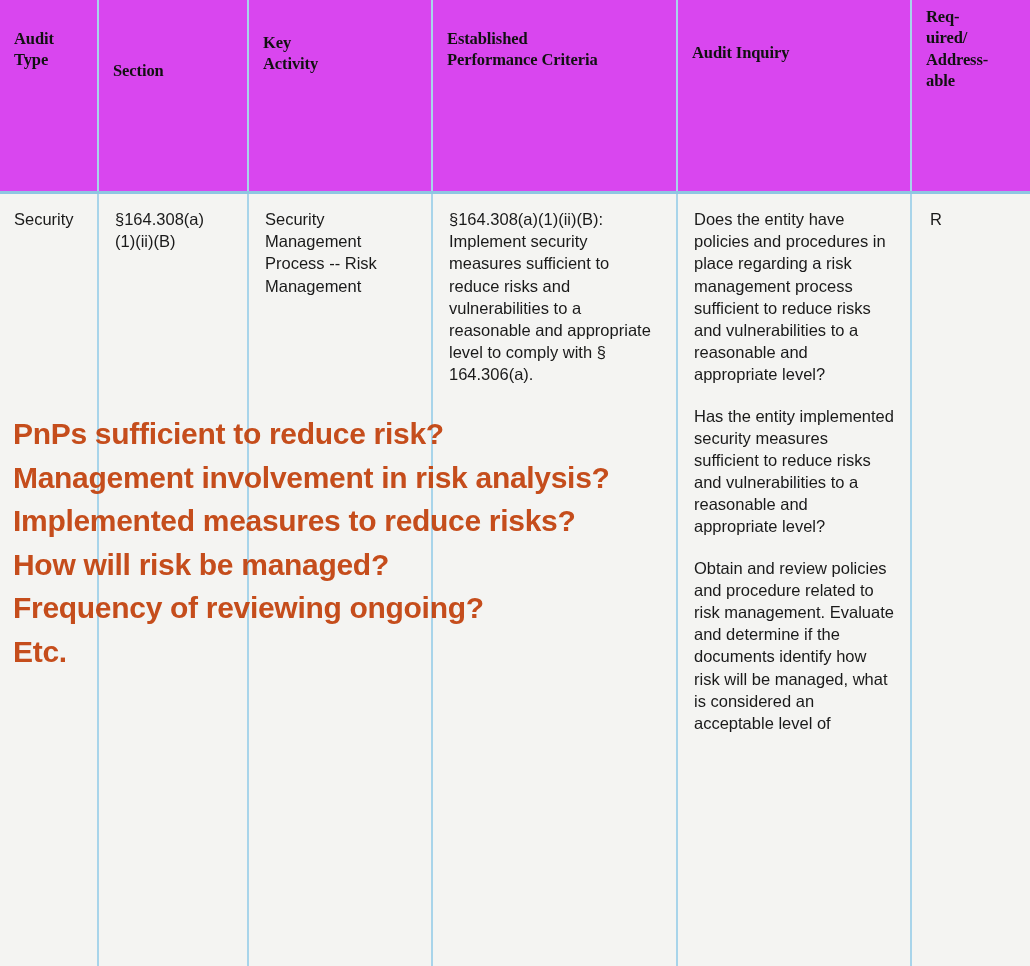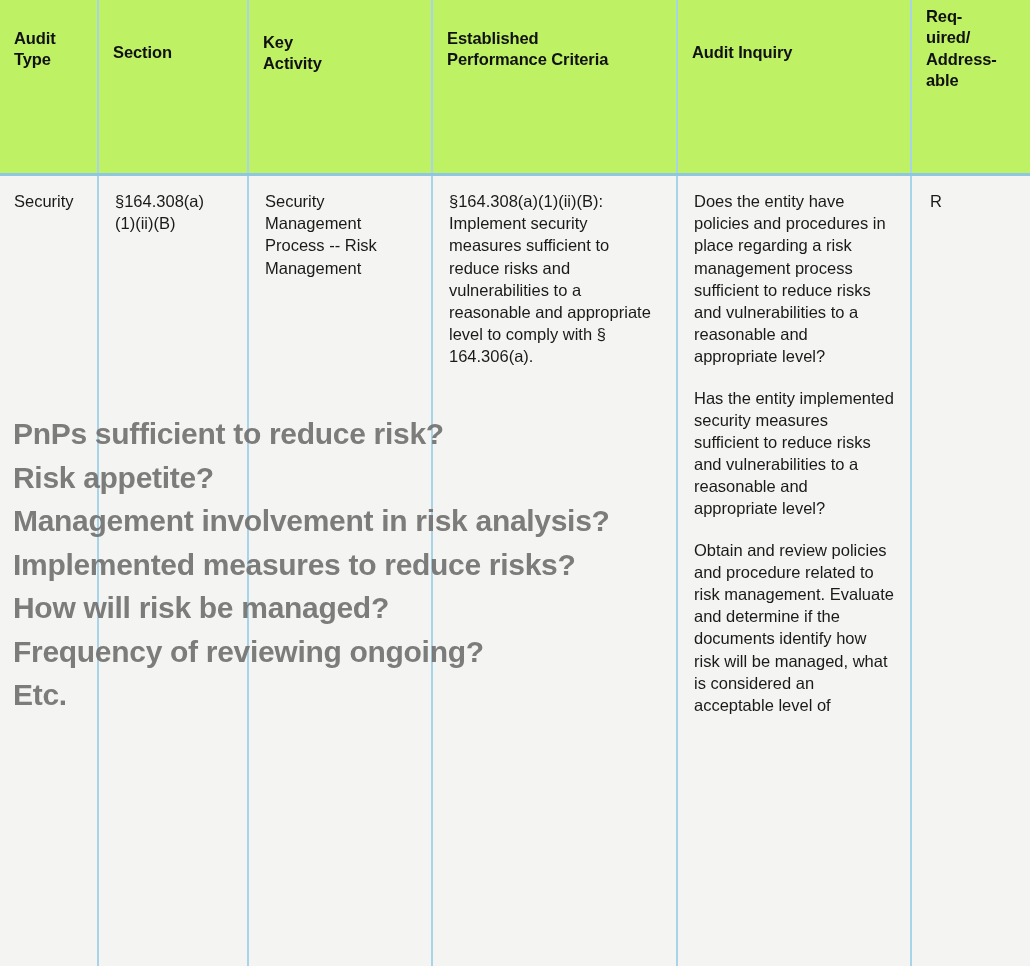--- a/index.html
+++ b/index.html
@@ -43,32 +43,33 @@
     border-right: 0;
     vertical-align: top;
     text-align: left;
   }
   table.audit-table th:first-child,
   table.audit-table td:first-child {
     border-left: 0;
   }
 
   thead th {
-    background: #bef264;
+    background: #d946ef;
     height: 131px;
     padding: 28px 0 0 14px;
     font-size: 16.5px;
     font-weight: bold;
     color: #111111;
     line-height: 1.30;
     border-bottom: 3px solid #8fc6e2;
     letter-spacing: -0.1px;
+    font-family: Liberation Serif, serif;
   }
   thead th.h-audit-type    { padding-top: 28px; margin-left: 46px; }
-  thead th.h-section       { padding-top: 42px; }
+  thead th.h-section       { padding-top: 60px; }
   thead th.h-key-activity  { padding-top: 32px; }
   thead th.h-criteria      { padding-top: 28px; margin-left: 28px; }
   thead th.h-inquiry       { padding-top: 42px; }
   thead th.h-required      { padding-top: 6px; }
 
   tbody td {
     background: #f4f4f2;
     padding: 14px 16px 0 14px;
     font-size: 16.5px;
     color: #1a1a1a;
@@ -93,21 +94,21 @@
     top: 412px;
     width: 700px;
     z-index: 5;
     pointer-events: none;
   }
   .annotations .ann-line {
     font-family: "Liberation Sans", sans-serif;
     font-weight: bold;
     font-size: 30px;
     line-height: 43.5px;
-    color: #737373;
+    color: #c2410c;
     opacity: 0.93;
     white-space: nowrap;
     letter-spacing: -0.3px;
   }
 </style>
 </head>
 <body>
 
 <div class="sheet">
 
@@ -172,21 +173,20 @@
         </td>
         <td class="cell-required">
           <span>R</span>
         </td>
       </tr>
     </tbody>
   </table>
 
   <div class="annotations">
     <div class="ann-line">PnPs sufficient to reduce risk?</div>
-    <div class="ann-line">Risk appetite?</div>
     <div class="ann-line">Management involvement in risk analysis?</div>
     <div class="ann-line">Implemented measures to reduce risks?</div>
     <div class="ann-line">How will risk be managed?</div>
     <div class="ann-line">Frequency of reviewing ongoing?</div>
     <div class="ann-line">Etc.</div>
   </div>
 
 </div>
 
 </body></html>

